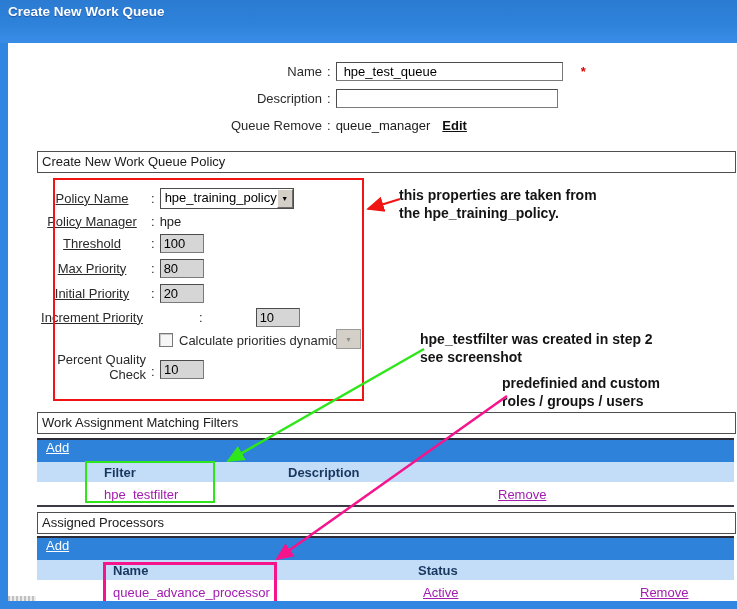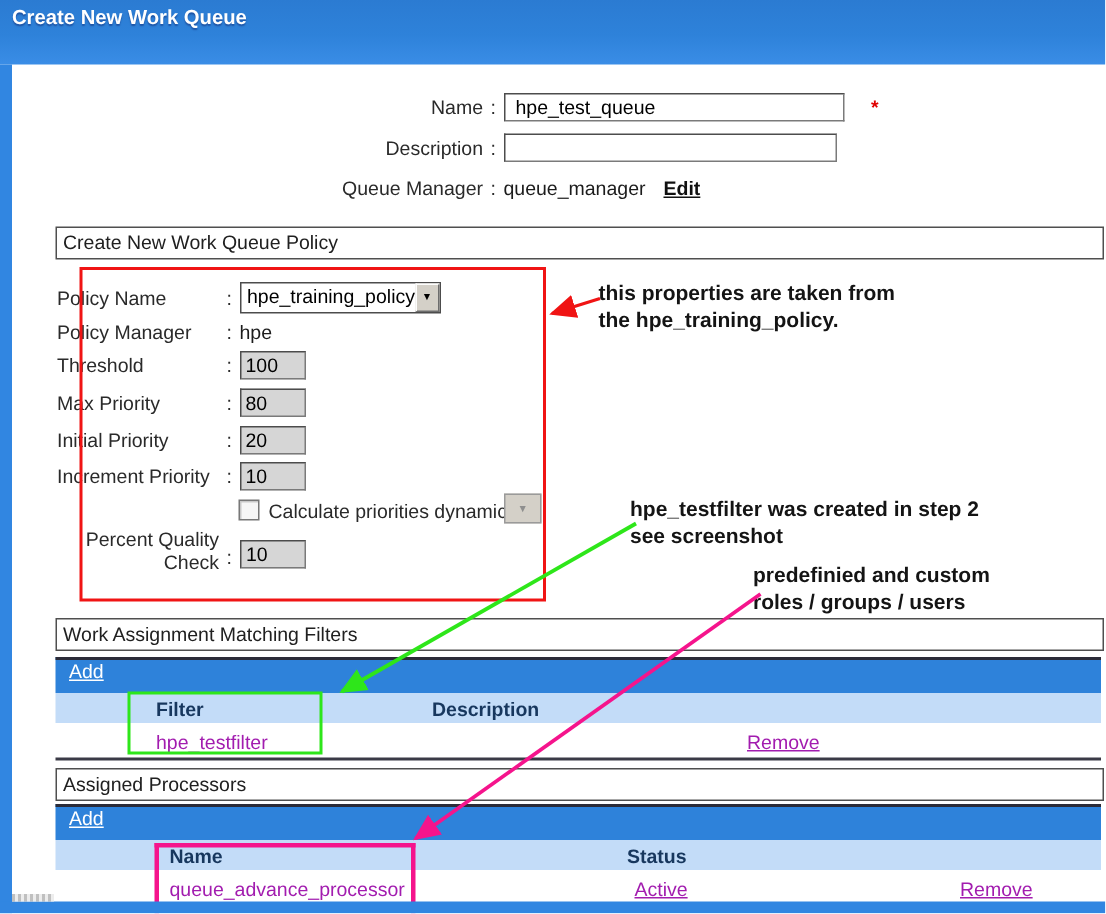--- a/index.html
+++ b/index.html
@@ -26,21 +26,21 @@
   .req{color:#e00000;font-weight:bold;margin-left:18px;}
   .link{text-decoration:underline;color:#101010;cursor:pointer;}
   .edit-link{font-weight:bold;margin-left:12px;}
 
   
   .section-box{position:absolute;left:37px;width:693px;height:20px;border:1px solid #4f4f4f;
                background:#fff;line-height:20px;padding-left:4px;color:#202020;}
 
   
   .prow{position:absolute;display:flex;align-items:center;height:20px;left:38px;}
-  .plabel{display:inline-block;width:108px;text-align:left;color:#2a2a2a;}
+  .plabel{display:inline-block;width:108px;text-align:center;color:#2a2a2a;text-decoration:underline;}
   .pcolon{margin:0 5px;color:#2a2a2a;}
   input.gfield{width:36px;height:17px;background:#d6d6d6;border:1px solid #7a7a7a;border-top-color:#4c4c4c;
         border-left-color:#4c4c4c;font:13px "Liberation Sans",sans-serif;padding:0 3px;color:#000;}
   .select{display:flex;width:132px;height:19px;border:1px solid #4c4c4c;background:#fff;align-items:stretch;cursor:pointer;}
   .select .val{flex:1;padding:1px 0 0 4px;color:#000;}
   .select .btn{width:16px;background:#d4d0c8;border:1px solid;border-color:#fdfdfd #6d6d6d #6d6d6d #fdfdfd;
         display:flex;align-items:center;justify-content:center;font-size:7px;color:#000;}
   .mini-select{position:absolute;width:23px;height:18px;background:#d4d0c8;border:1px solid #9a9a9a;
         display:flex;align-items:center;justify-content:center;font-size:7px;color:#8f8f8f;}
   .checkbox{width:12px;height:12px;border:1px solid #787878;background:#f6f6f6;display:inline-block;
@@ -81,21 +81,21 @@
     <span class="req">*</span>
   </div>
 
   <div class="frow" style="left:10px;top:88px;">
     <span class="flabel">Description</span>
     <span class="colon">:</span>
     <input class="tfield" style="width: 206px;" type="text" value="">
   </div>
 
   <div class="frow" style="left:10px;top:115px;">
-    <span class="flabel">Queue Manager</span>
+    <span class="flabel">Queue Remove</span>
     <span class="colon">:</span>
     <span>queue_manager</span>
     <a class="link edit-link">Edit</a>
   </div>
 
   <div class="section-box" style="top:151px;">
     <span>Create New Work Queue Policy</span>
   </div>
 
   <div class="prow" style="top:188px;">
@@ -124,21 +124,21 @@
     <span class="pcolon">:</span>
     <input class="gfield" type="text" value="80" style="">
   </div>
 
   <div class="prow" style="top:283px;">
     <span class="plabel">Initial Priority</span>
     <span class="pcolon">:</span>
     <input class="gfield" type="text" value="20" style="">
   </div>
 
-  <div class="prow" style="top:307px;">
+  <div class="prow" style="top:307px;gap:48px;">
     <span class="plabel">Increment Priority</span>
     <span class="pcolon">:</span>
     <input class="gfield" type="text" value="10" style="">
   </div>
 
   <div class="prow" style="left:159px;top:330px;">
     <span class="checkbox"></span>
     <span class="cblabel">Calculate priorities dynamically</span>
   </div>
   <div class="mini-select" style="left:336px;top:329px;">

